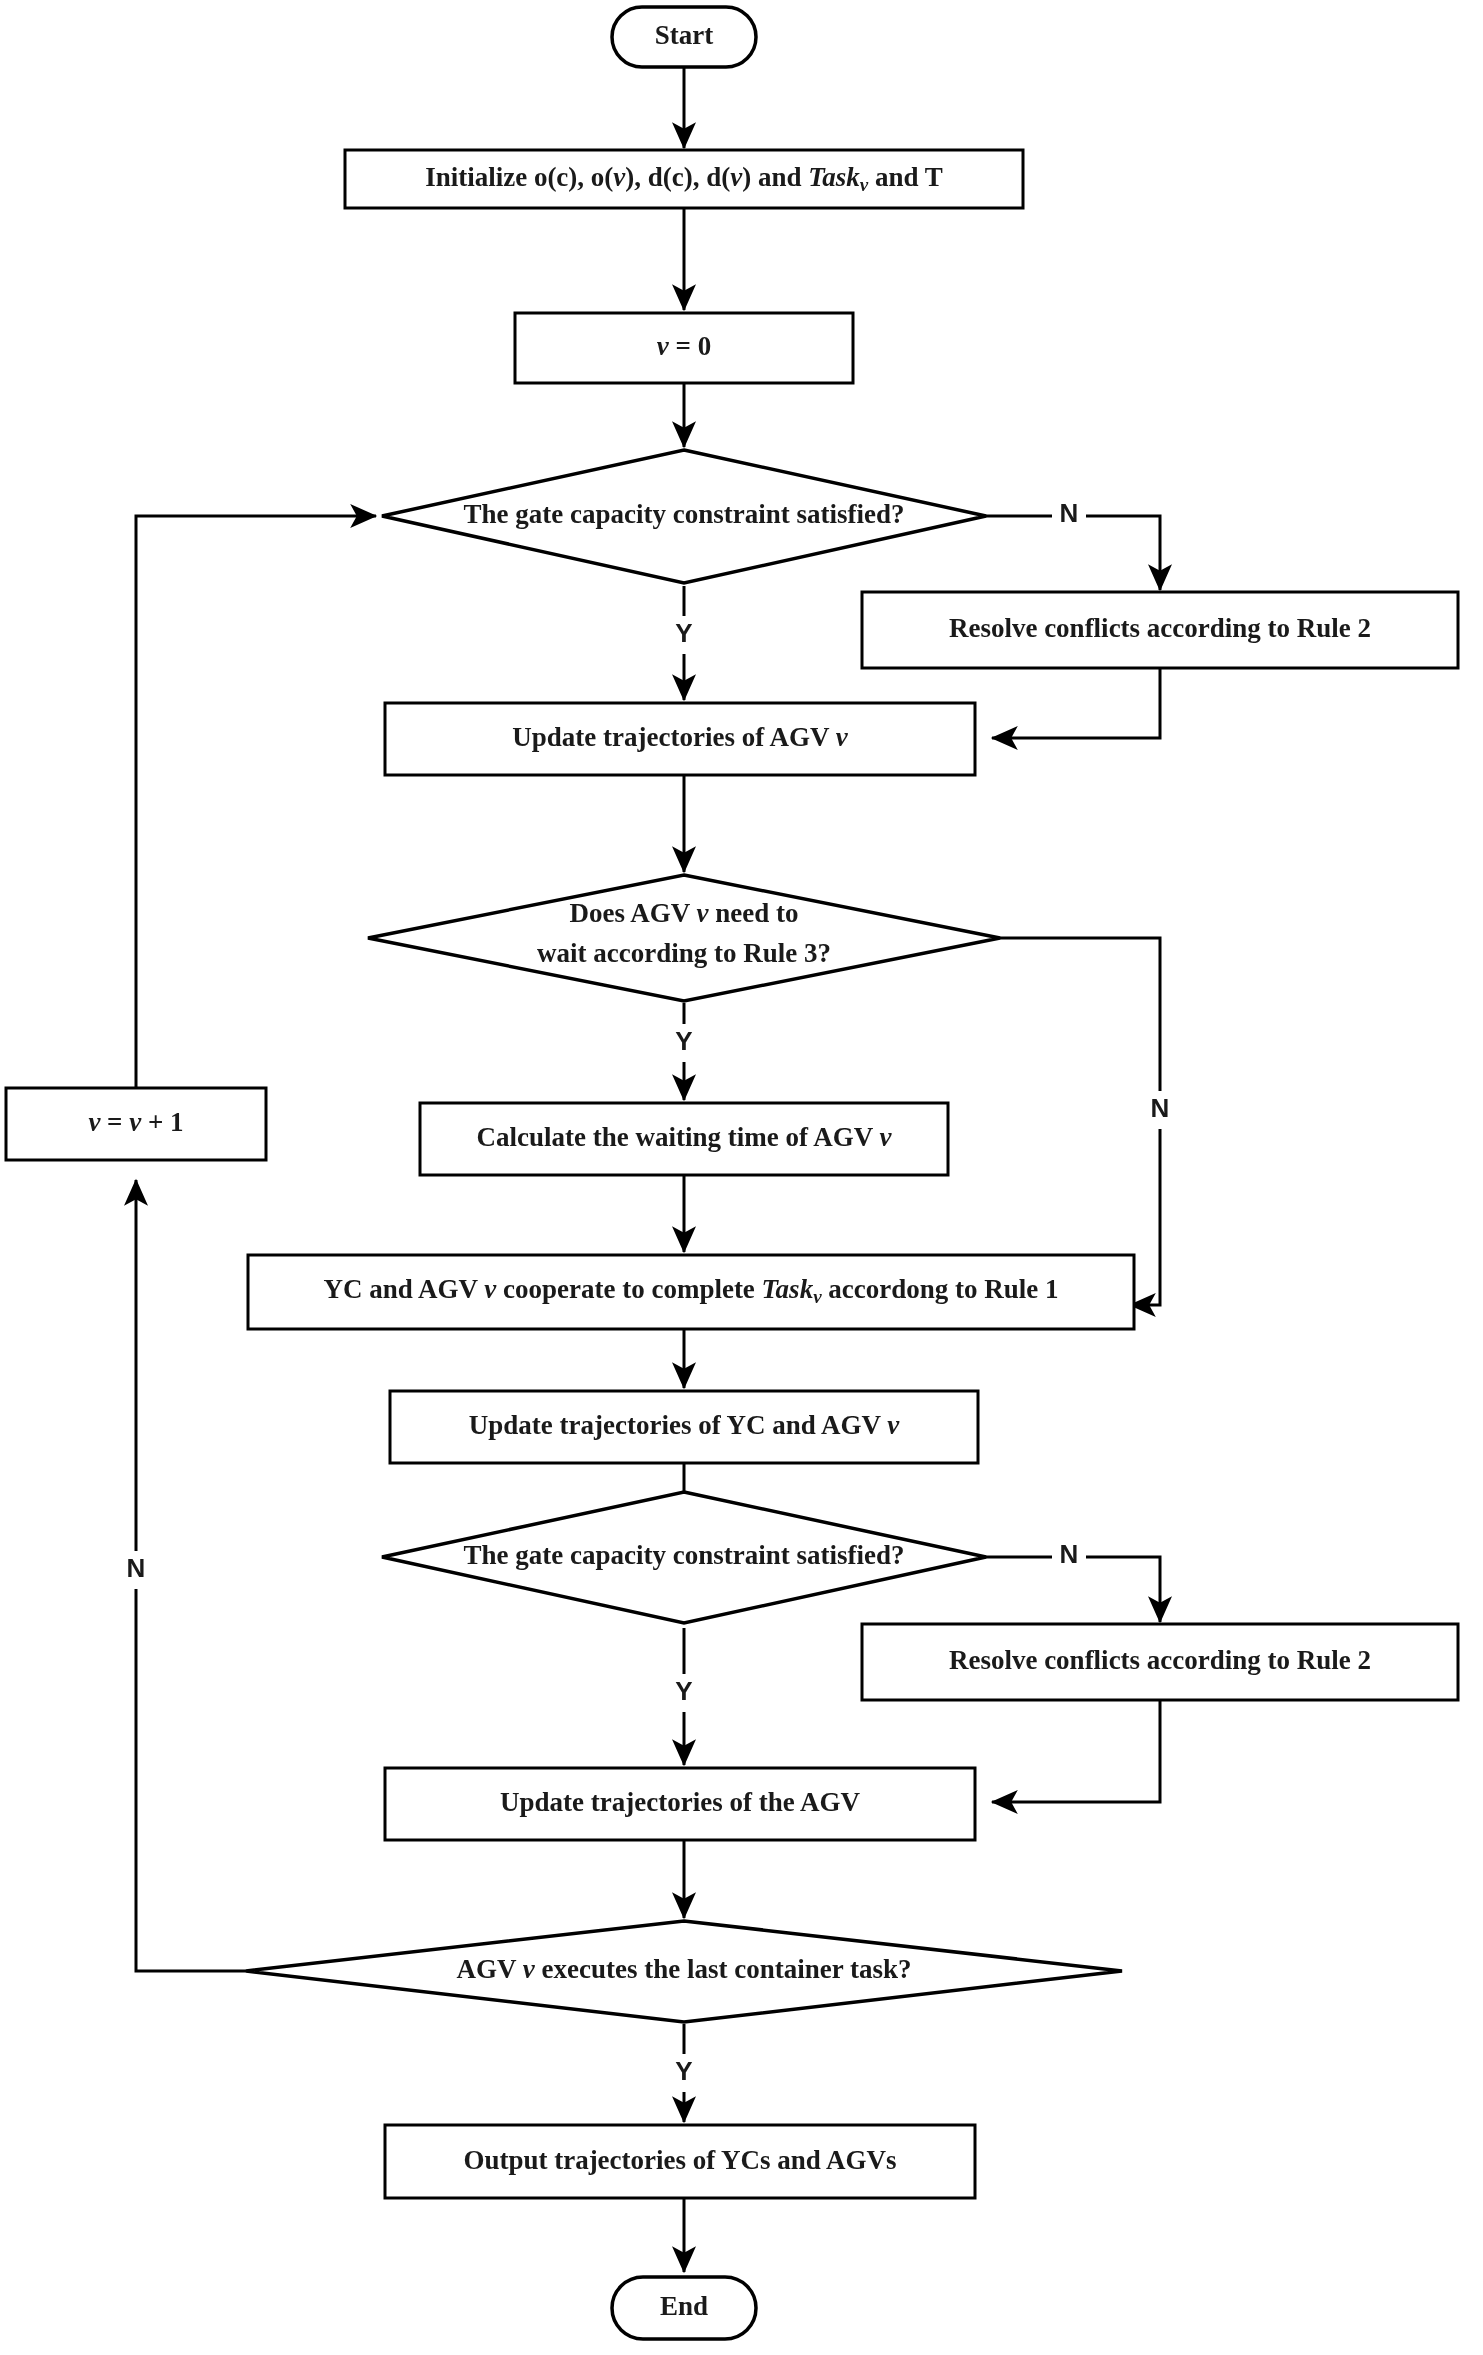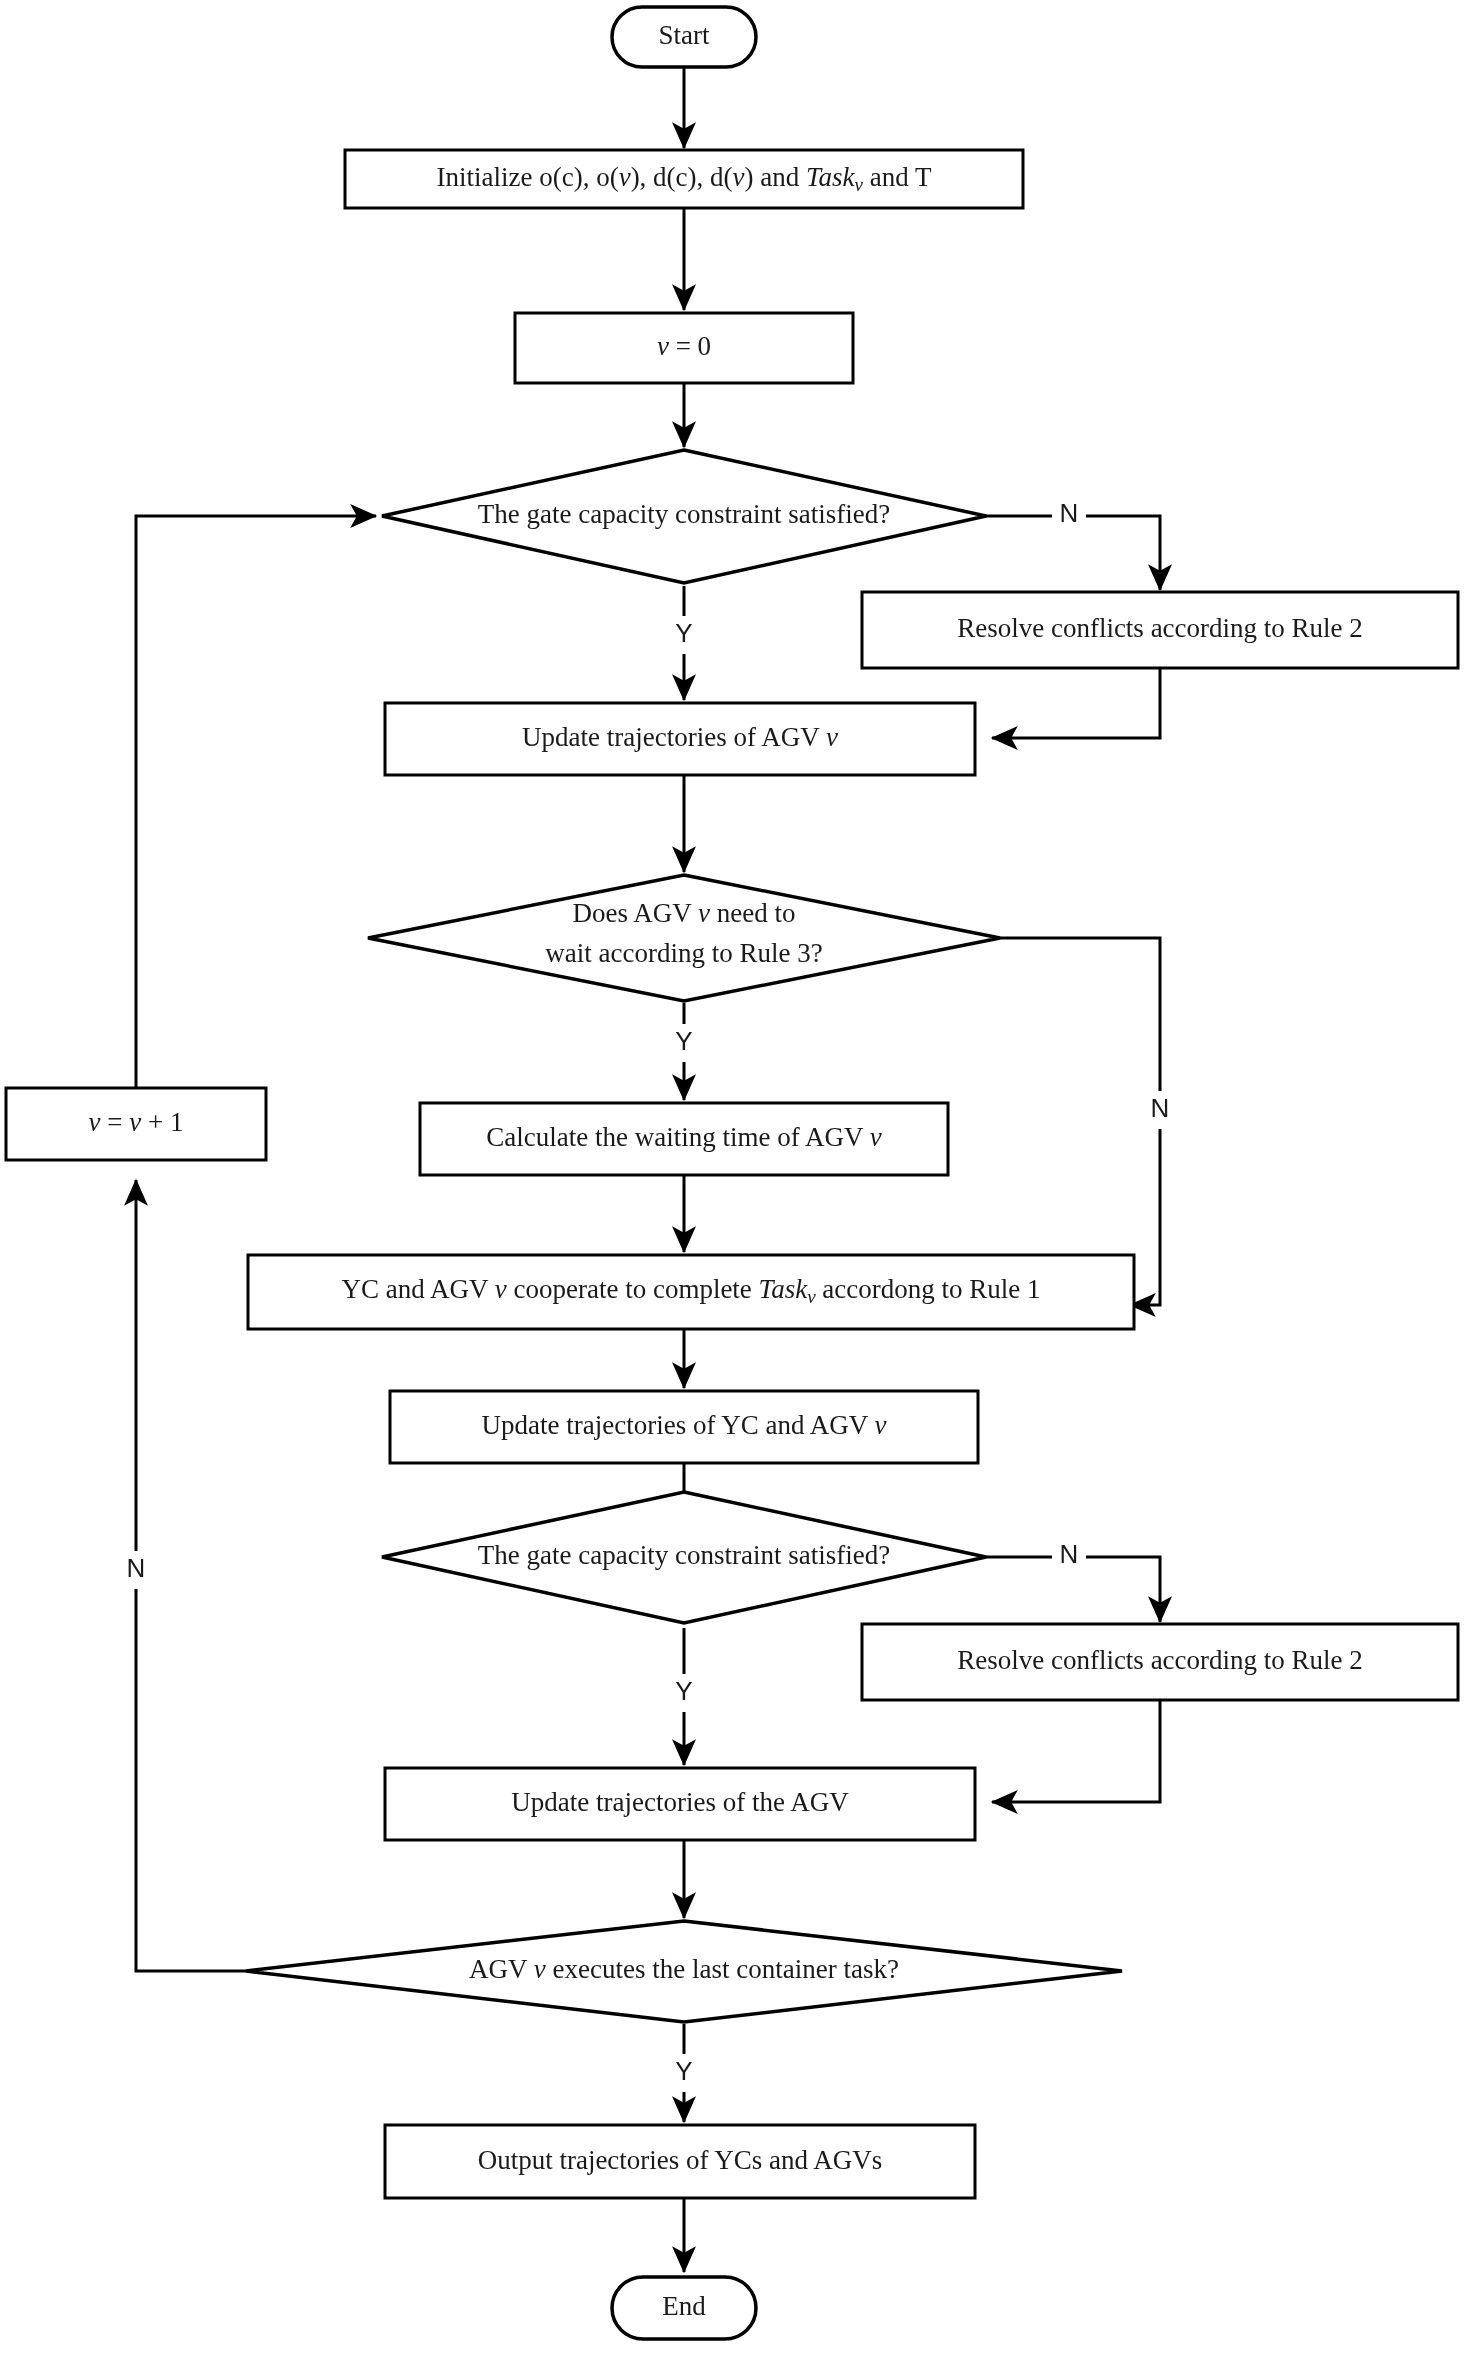--- a/index.html
+++ b/index.html
@@ -11,20 +11,21 @@
     width: 1483px;
     height: 2355px;
     font-family: "Liberation Serif", "DejaVu Serif", serif;
     color: #000000;
     overflow: hidden;
   }
   #flowchart-root {
     position: relative;
     width: 1483px;
     height: 1993px;
+    font-weight: bold;
   }
   svg#flow-svg {
     position: absolute;
     top: 0;
     left: 0;
     width: 1483px;
     height: 2355px;
     display: block;
   }
   .node-shape {

